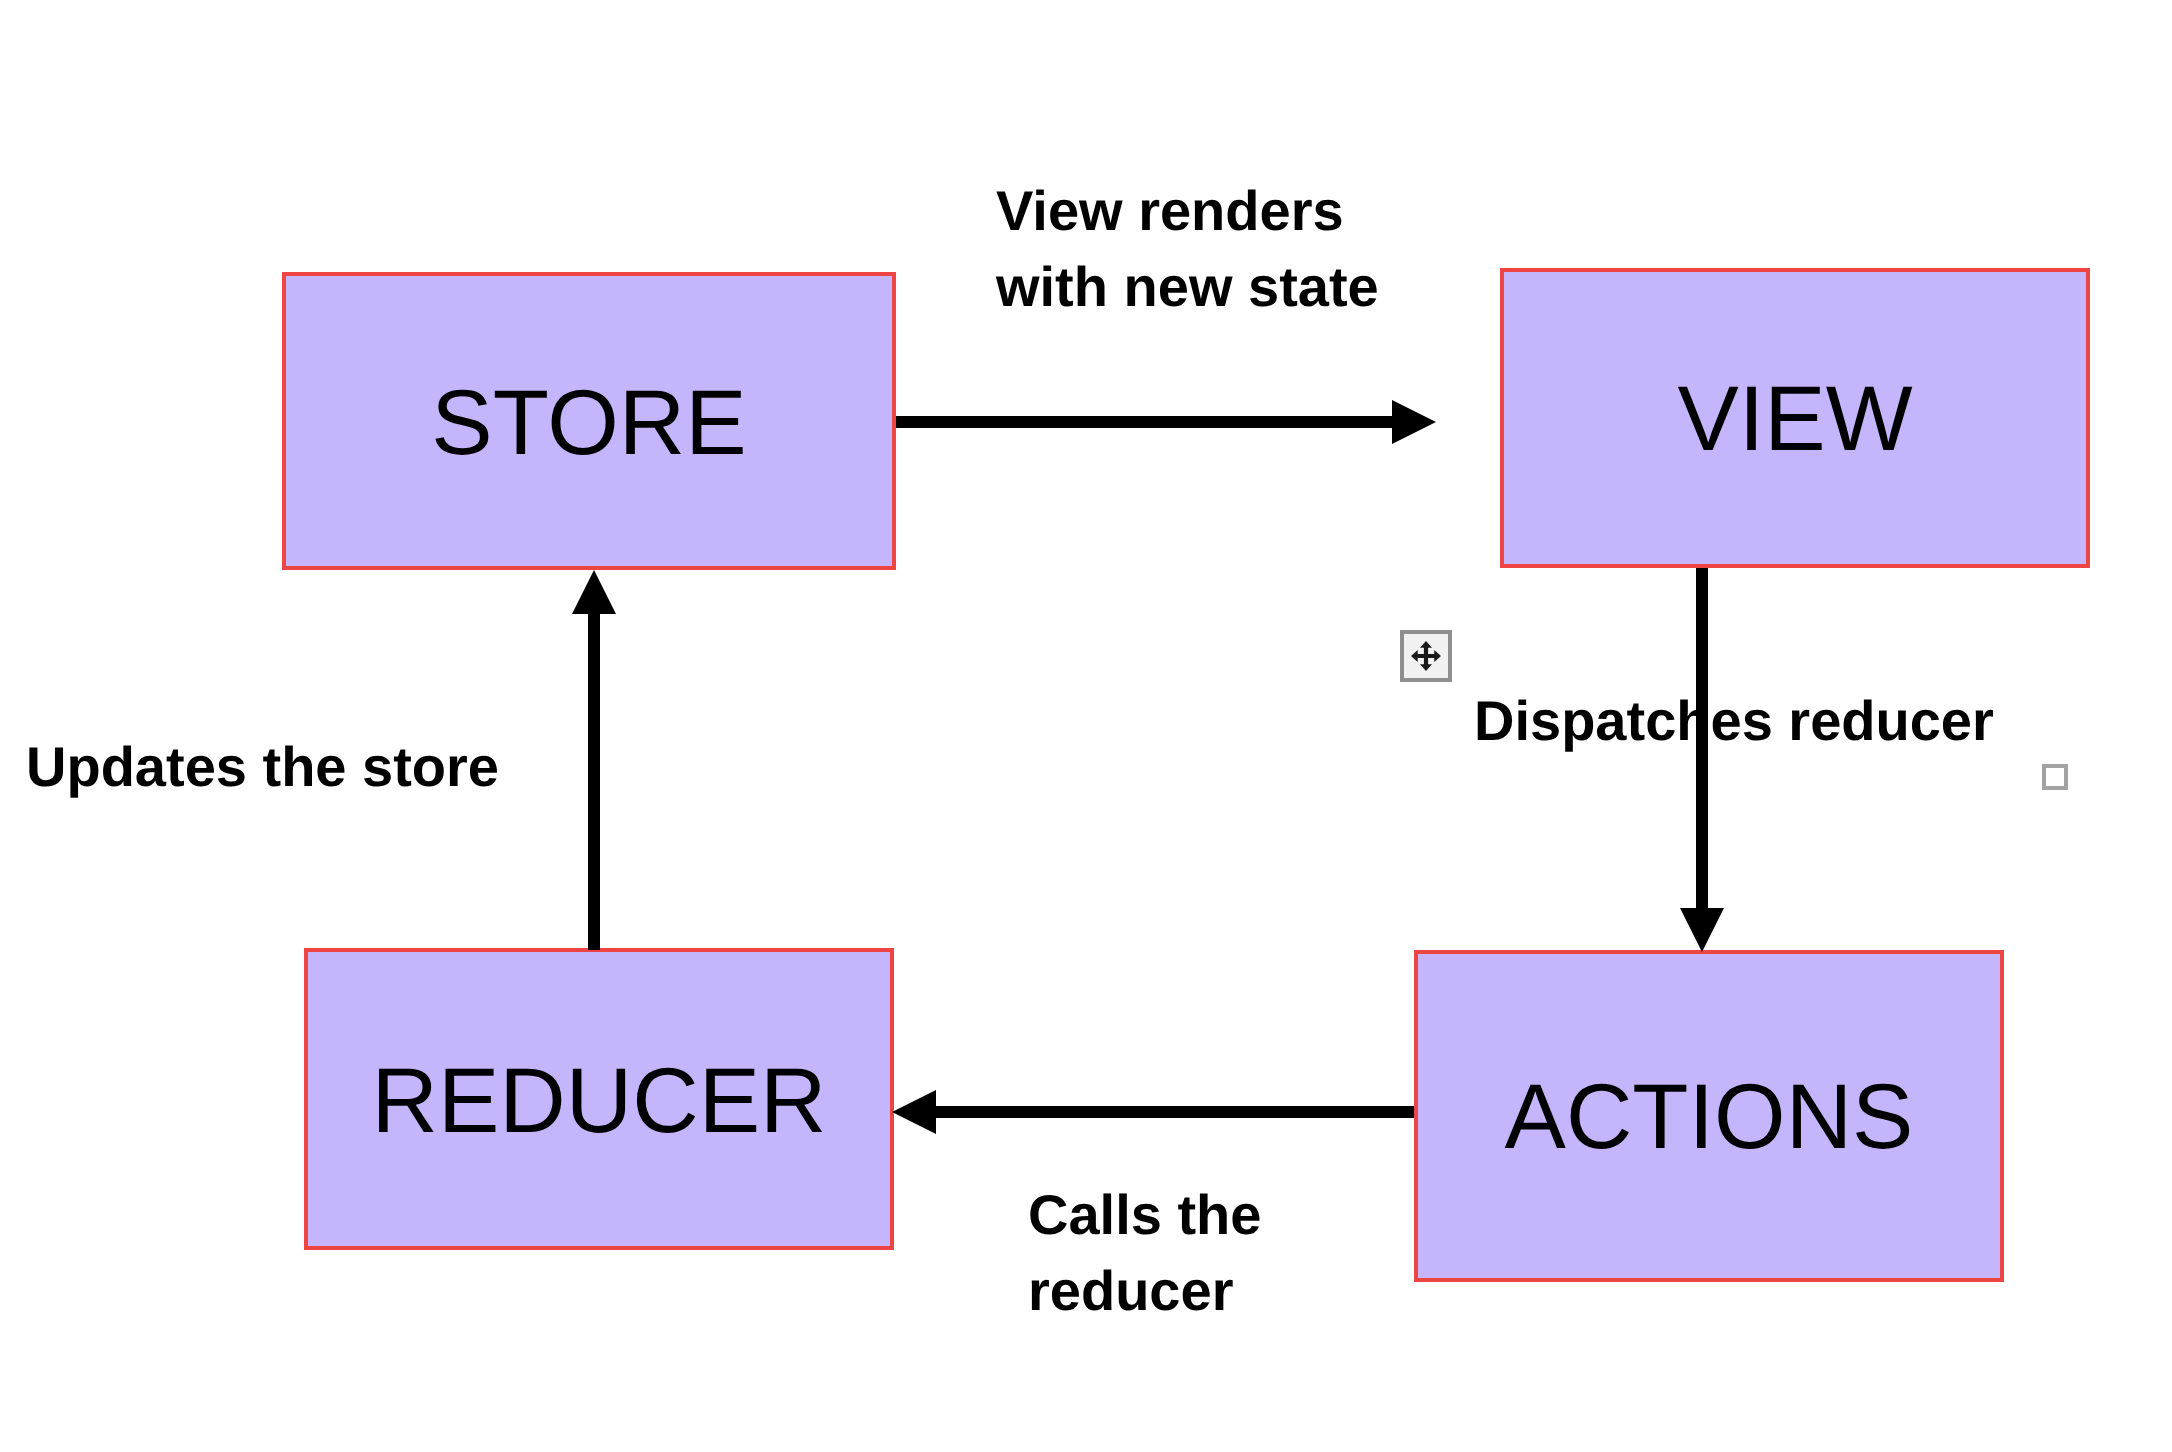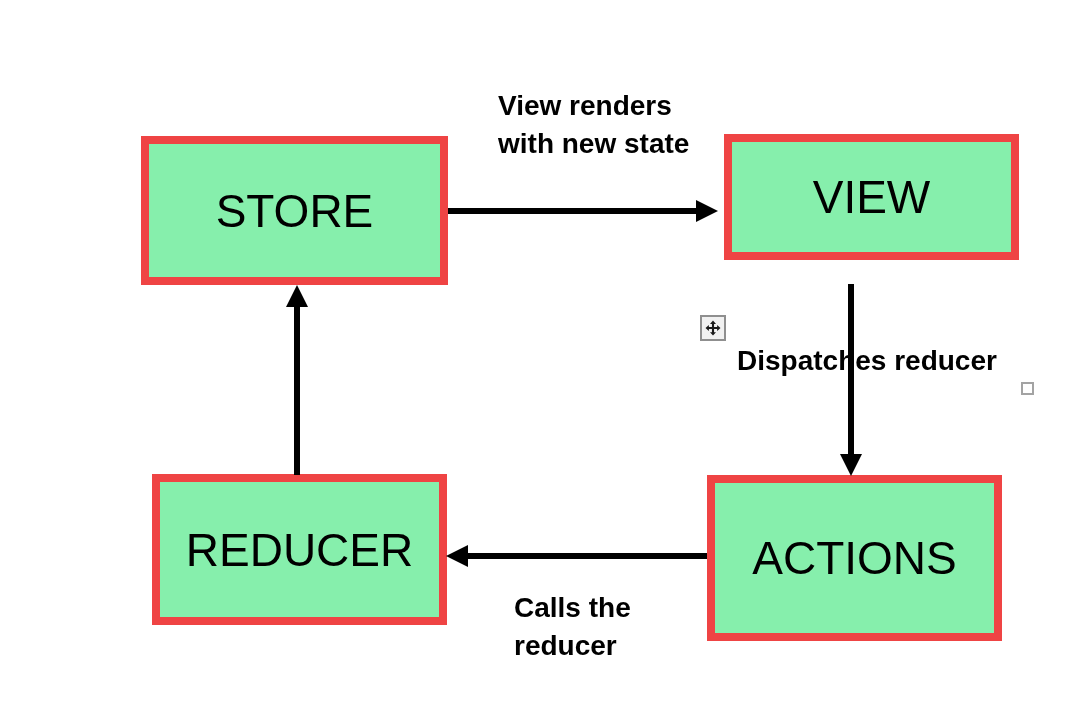--- a/index.html
+++ b/index.html
@@ -11,33 +11,33 @@
     position: relative;
     width: 1086px;
     height: 726px;
     background: #ffffff;
     font-family: "Liberation Sans", sans-serif;
     overflow: hidden;
   }
   .node {
     position: absolute;
     box-sizing: border-box;
-    border: 8px solid #ef4444;
-    background: #86efac;
+    border: 2px solid #ef4444;
+    background: #c4b5fd;
     display: flex;
     align-items: center;
     justify-content: center;
     font-size: 46px;
     font-weight: 400;
     color: #000000;
     z-index: 1;
     letter-spacing: 0px;
   }
   .node-store   { left: 141px; top: 136px; width: 307px; height: 149px; }
-  .node-view    { left: 724px; top: 134px; width: 295px; height: 126px; }
+  .node-view    { left: 750px; top: 134px; width: 295px; height: 150px; }
   .node-actions { left: 707px; top: 475px; width: 295px; height: 166px; }
   .node-reducer { left: 152px; top: 474px; width: 295px; height: 151px; }
 
   .edge-label {
     position: absolute;
     font-size: 28px;
     font-weight: 700;
     line-height: 38px;
     color: #000000;
     white-space: pre-line;
@@ -98,20 +98,21 @@
   <div class="node node-actions">
     <span>ACTIONS</span>
   </div>
   <div class="node node-reducer">
     <span>REDUCER</span>
   </div>
 
   <div class="edge-label label-view-renders">View renders
 with new state</div>
   <div class="edge-label label-dispatches">Dispatches reducer</div>
+  <div class="edge-label label-updates">Updates the store</div>
   <div class="edge-label label-calls">Calls the
 reducer</div>
 
   <svg class="connectors" width="1086" height="726" viewBox="0 0 1086 726">
     <g>
       <line x1="448" y1="211" x2="701" y2="211" stroke="#000000" stroke-width="6"></line>
       <polygon points="718,211 696,200 696,222" fill="#000000"></polygon>
     </g>
     <g>
       <line x1="851" y1="284" x2="851" y2="458" stroke="#000000" stroke-width="6"></line>

